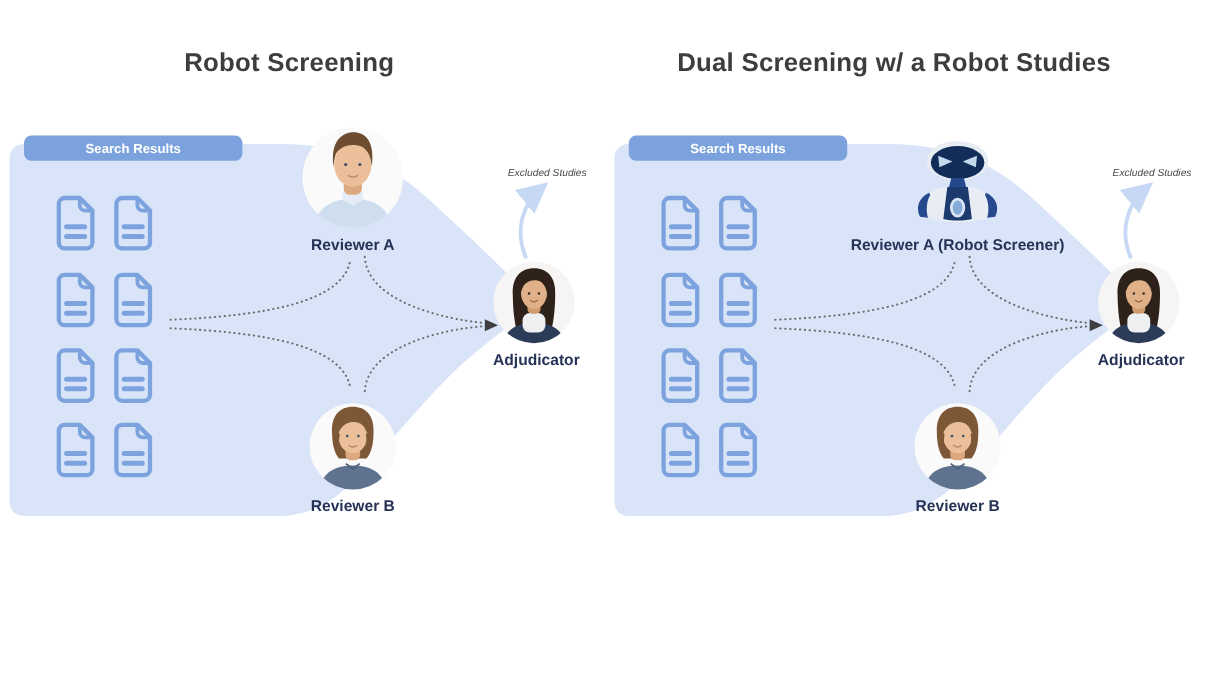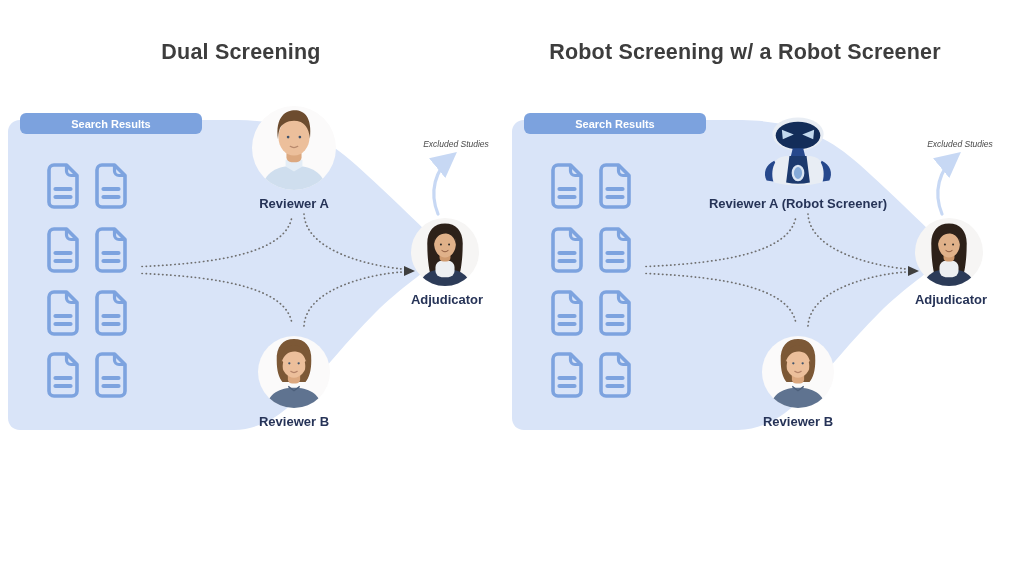--- a/index.html
+++ b/index.html
@@ -101,21 +101,21 @@
       <path d="M-25,30 C-31,14 -26,4 -13,2 L13,2 C26,4 31,14 25,30 C17,32 9,33 0,33 C-9,33 -17,32 -25,30 Z" fill="#e8edf4"></path>
       <path d="M-9,2 L9,2 L12.5,30 C4,31.8 -4,31.8 -12.5,30 Z" fill="#1c3a6e"></path>
       <ellipse cx="0" cy="20" rx="5.5" ry="7.5" fill="#85abd8" stroke="#d9e5f3" stroke-width="2.4"></ellipse>
       <path d="M-25,7 C-34,11 -37,20 -33,28 L-26,29 C-28,22 -27,14 -24,9 Z" fill="#26488c"></path>
       <path d="M25,7 C34,11 37,20 33,28 L26,29 C28,22 27,14 24,9 Z" fill="#26488c"></path>
     </g>
   </defs>
 </svg>
 
 <div class="panel" id="panel-left">
-  <div class="panel-title">Dual Screening</div>
+  <div class="panel-title">Robot Screening</div>
   <svg class="diagram" width="505" height="355" viewBox="0 0 505 355">
     <path fill="#d9e4f8" d="M 14,20 L 232,20 C 285,21 318,36 350,65 C 382,94 422,132 440,152 C 421,172 396,186 369,213 C 341,241 319,269 296,294 C 276,315 256,329 228,330 L 14,330 C 7,330 2,325 2,318 L 2,32 C 2,25 7,20 14,20 Z"></path>
 
     <g>
       <rect x="14" y="13" width="182" height="21" rx="6" fill="#7ca2de"></rect>
       <text class="tab-text" x="105" y="27.5" text-anchor="middle">Search Results</text>
     </g>
 
     <g>
       <use href="#doc-icon" x="40" y="63"></use>
@@ -144,21 +144,21 @@
 
     <use href="#avatar-man-b" transform="translate(288,272) scale(0.72)"></use>
     <text class="node-label" x="288" y="326" text-anchor="middle">Reviewer B</text>
 
     <use href="#avatar-woman" transform="translate(439,152) scale(0.68)"></use>
     <text class="node-label" x="441" y="204" text-anchor="middle">Adjudicator</text>
   </svg>
 </div>
 
 <div class="panel" id="panel-right">
-  <div class="panel-title">Robot Screening w/ a Robot Screener</div>
+  <div class="panel-title">Dual Screening w/ a Robot Studies</div>
   <svg class="diagram" width="505" height="355" viewBox="0 0 505 355">
     <path fill="#d9e4f8" d="M 14,20 L 232,20 C 285,21 318,36 350,65 C 382,94 422,132 440,152 C 421,172 396,186 369,213 C 341,241 319,269 296,294 C 276,315 256,329 228,330 L 14,330 C 7,330 2,325 2,318 L 2,32 C 2,25 7,20 14,20 Z"></path>
 
     <g>
       <rect x="14" y="13" width="182" height="21" rx="6" fill="#7ca2de"></rect>
       <text class="tab-text" x="105" y="27.5" text-anchor="middle">Search Results</text>
     </g>
 
     <g>
       <use href="#doc-icon" x="40" y="63"></use>

